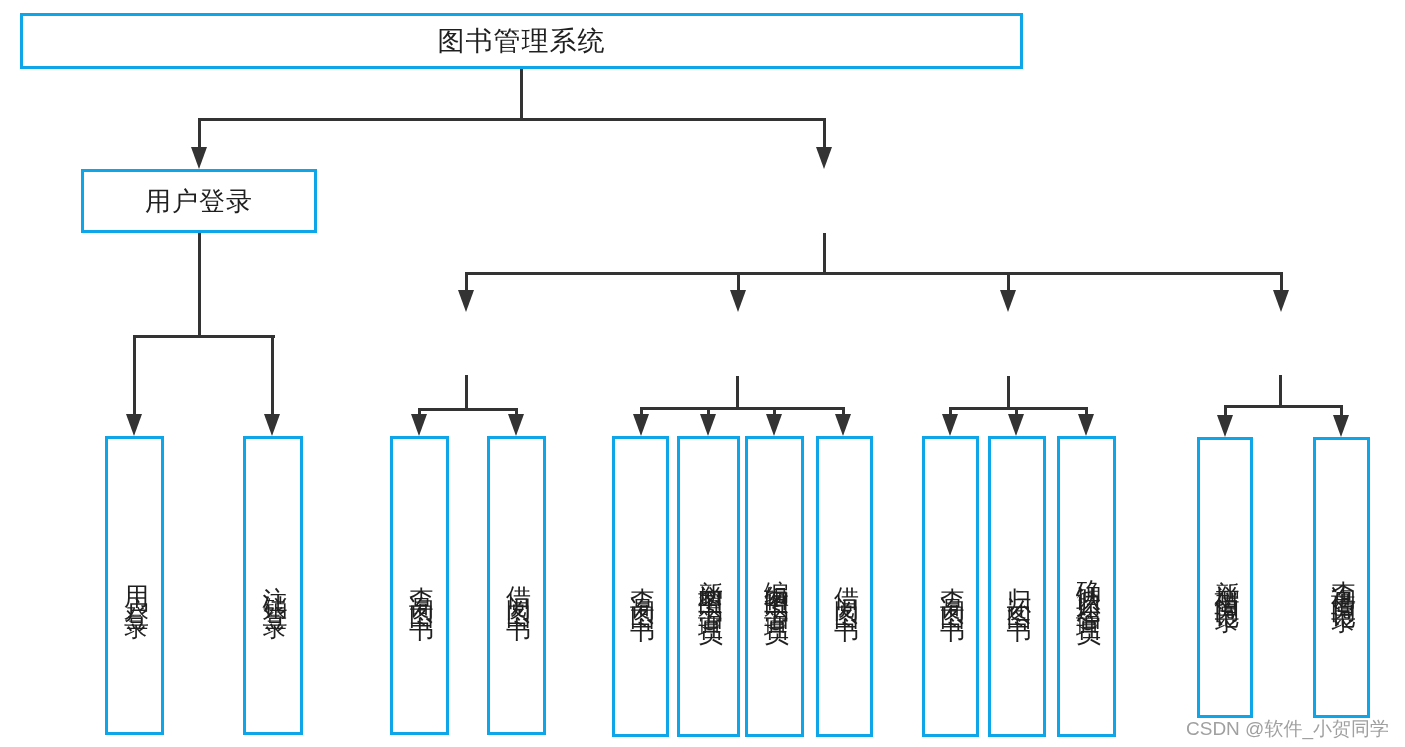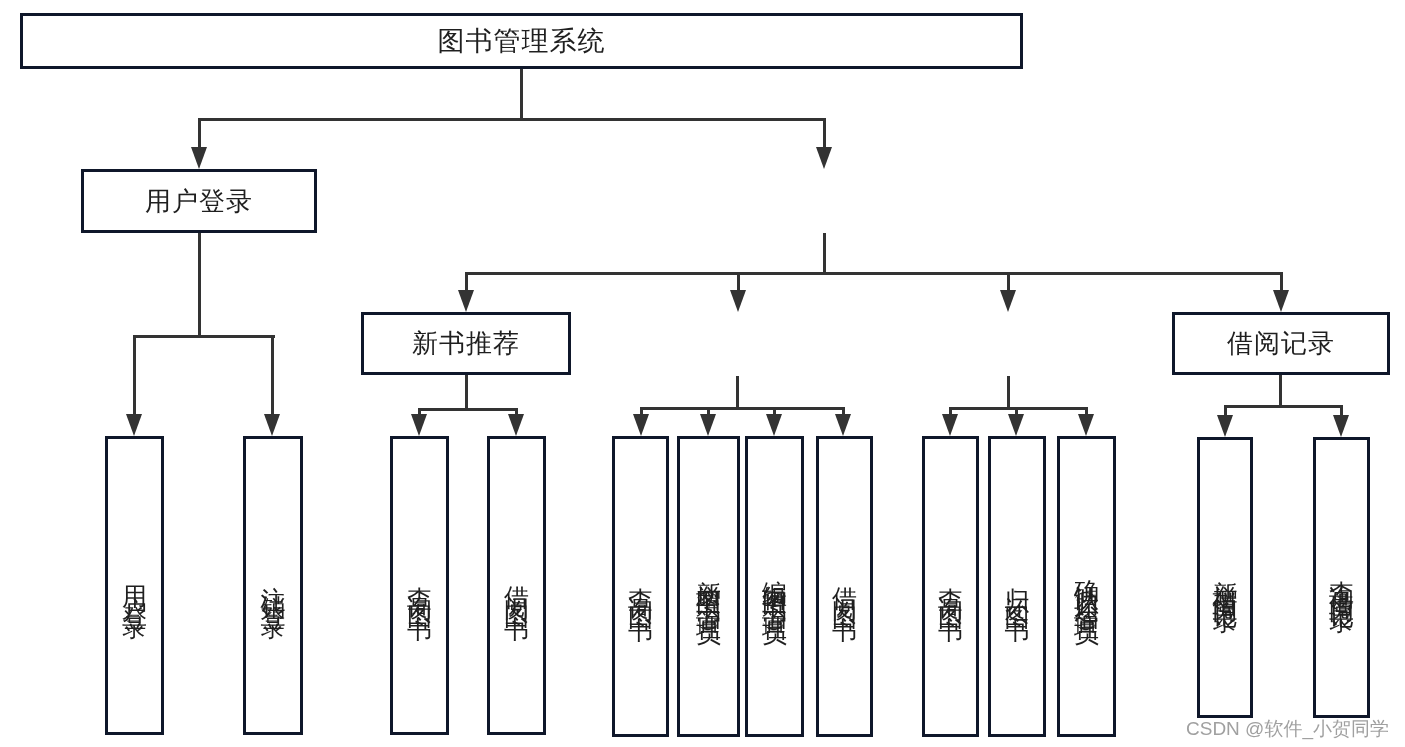--- a/index.html
+++ b/index.html
@@ -7,26 +7,27 @@
     position: relative;
     width: 1405px;
     height: 747px;
     background: #ffffff;
     font-family: "Liberation Sans", sans-serif;
     overflow: hidden;
   }
   .box {
     position: absolute;
     box-sizing: border-box;
-    border: 3px solid #0f172a;
+    border: 3px solid #0ea5e9;
     background: #ffffff;
     display: flex;
     align-items: center;
     justify-content: center;
     color: #1f1f1f;
+    font-family: Liberation Mono, monospace;
   }
   .h-box { font-size: 26px; letter-spacing: 1px; }
   .root-box { font-size: 27px; }
   .v-box { font-size: 25px; }
   .v-label {
     writing-mode: vertical-rl;
     text-orientation: mixed;
     letter-spacing: 10px;
     line-height: 1;
     white-space: nowrap;
@@ -80,26 +81,20 @@
   <div class="line" style="left:465px; top:272px; width:818px; height:3px;"></div>
   <div class="line" style="left:465px; top:272px; width:3px; height:20px;"></div>
   <div class="arrow" style="left:458px; top:290px;"></div>
   <div class="line" style="left:737px; top:272px; width:3px; height:20px;"></div>
   <div class="arrow" style="left:730px; top:290px;"></div>
   <div class="line" style="left:1007px; top:272px; width:3px; height:20px;"></div>
   <div class="arrow" style="left:1000px; top:290px;"></div>
   <div class="line" style="left:1280px; top:272px; width:3px; height:20px;"></div>
   <div class="arrow" style="left:1273px; top:290px;"></div>
 
-  <div class="box h-box" style="left:361px; top:312px; width:210px; height:63px;">
-    <span>新书推荐</span>
-  </div>
-  <div class="box h-box" style="left:1172px; top:312px; width:218px; height:63px;">
-    <span>借阅记录</span>
-  </div>
 
   <div class="line" style="left:465px; top:375px; width:3px; height:36px;"></div>
   <div class="line" style="left:418px; top:408px; width:100px; height:3px;"></div>
   <div class="line" style="left:418px; top:408px; width:3px; height:10px;"></div>
   <div class="arrow" style="left:411px; top:414px;"></div>
   <div class="line" style="left:515px; top:408px; width:3px; height:10px;"></div>
   <div class="arrow" style="left:508px; top:414px;"></div>
 
   <div class="line" style="left:736px; top:376px; width:3px; height:34px;"></div>
   <div class="line" style="left:640px; top:407px; width:205px; height:3px;"></div>

